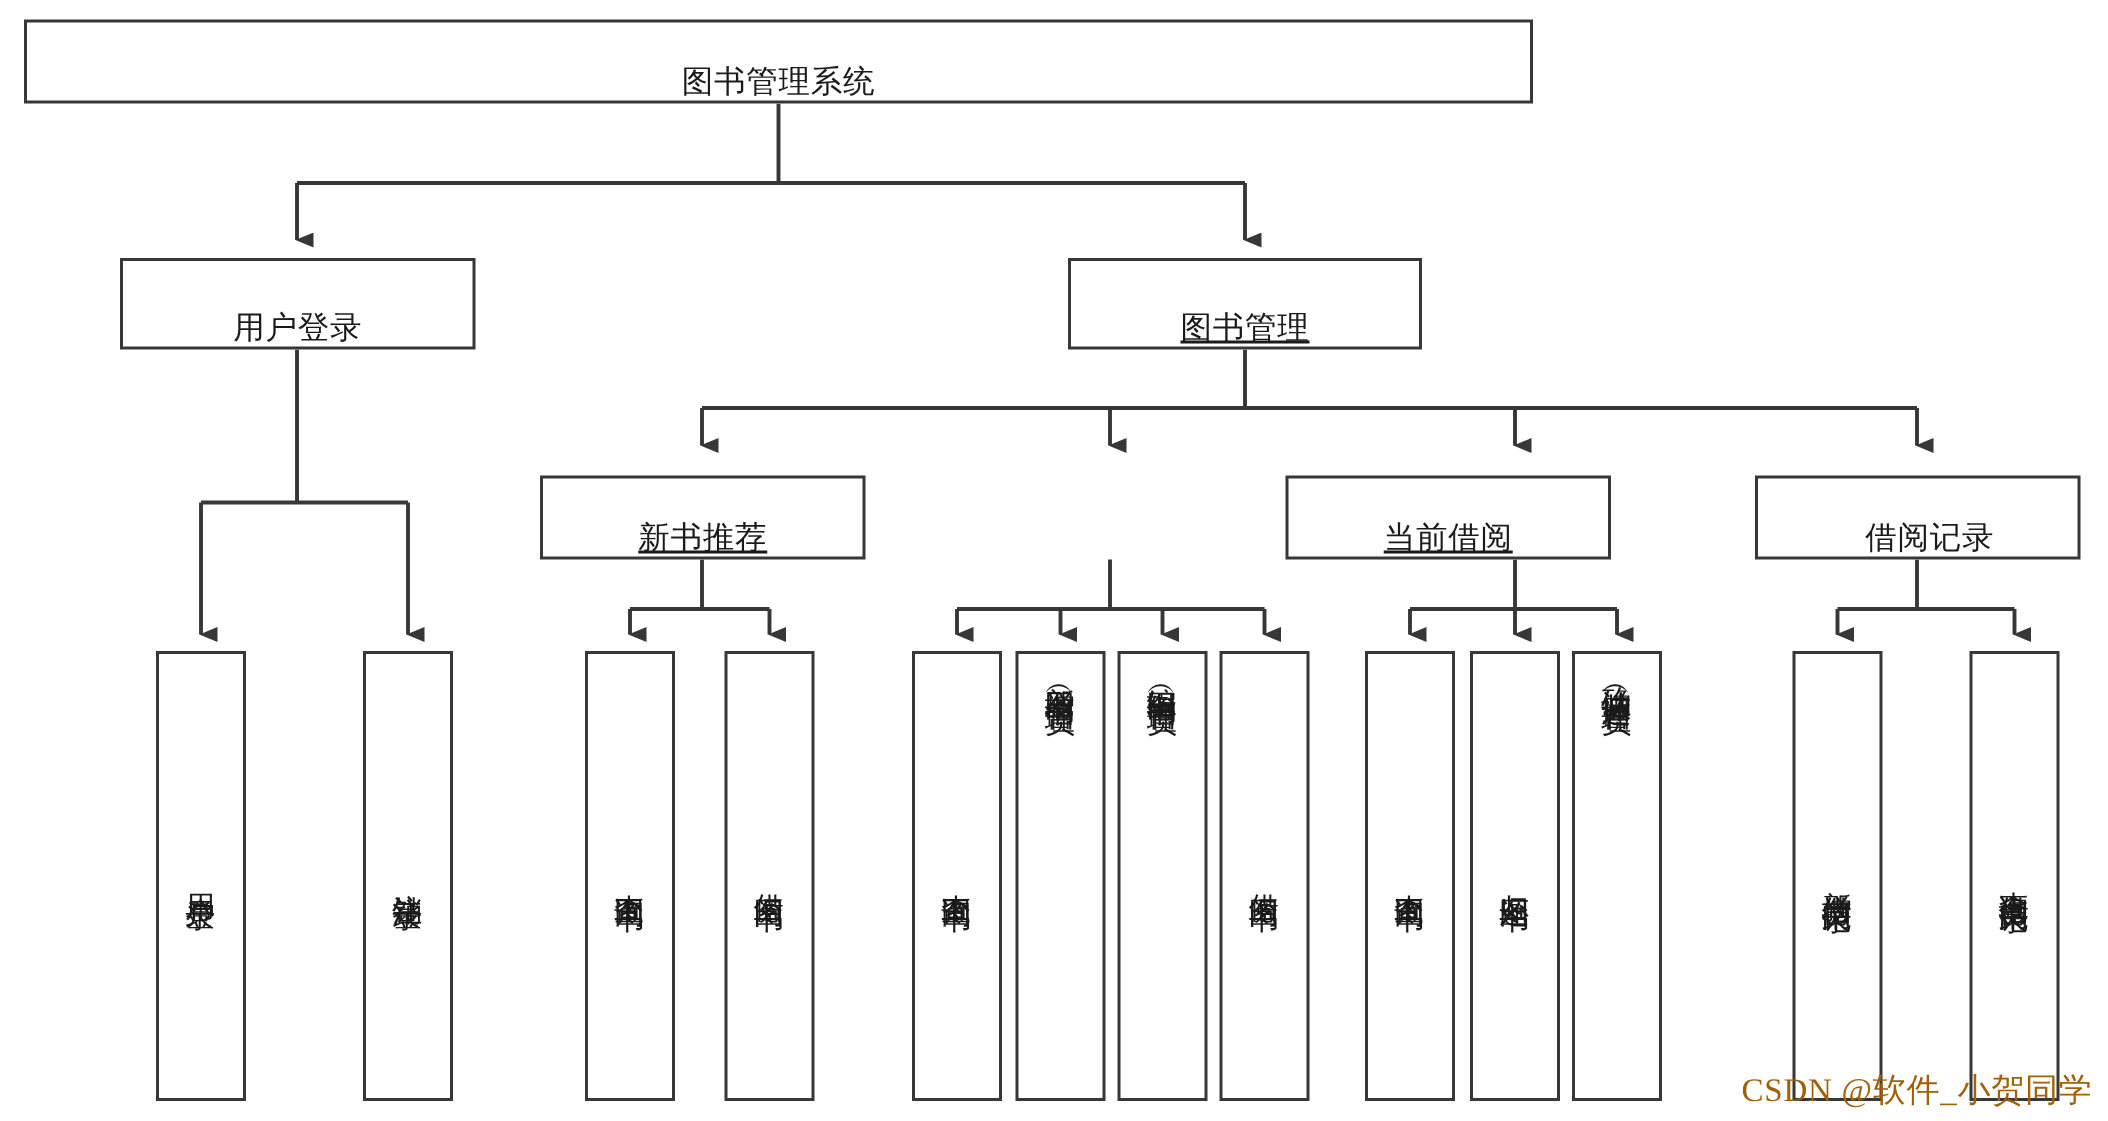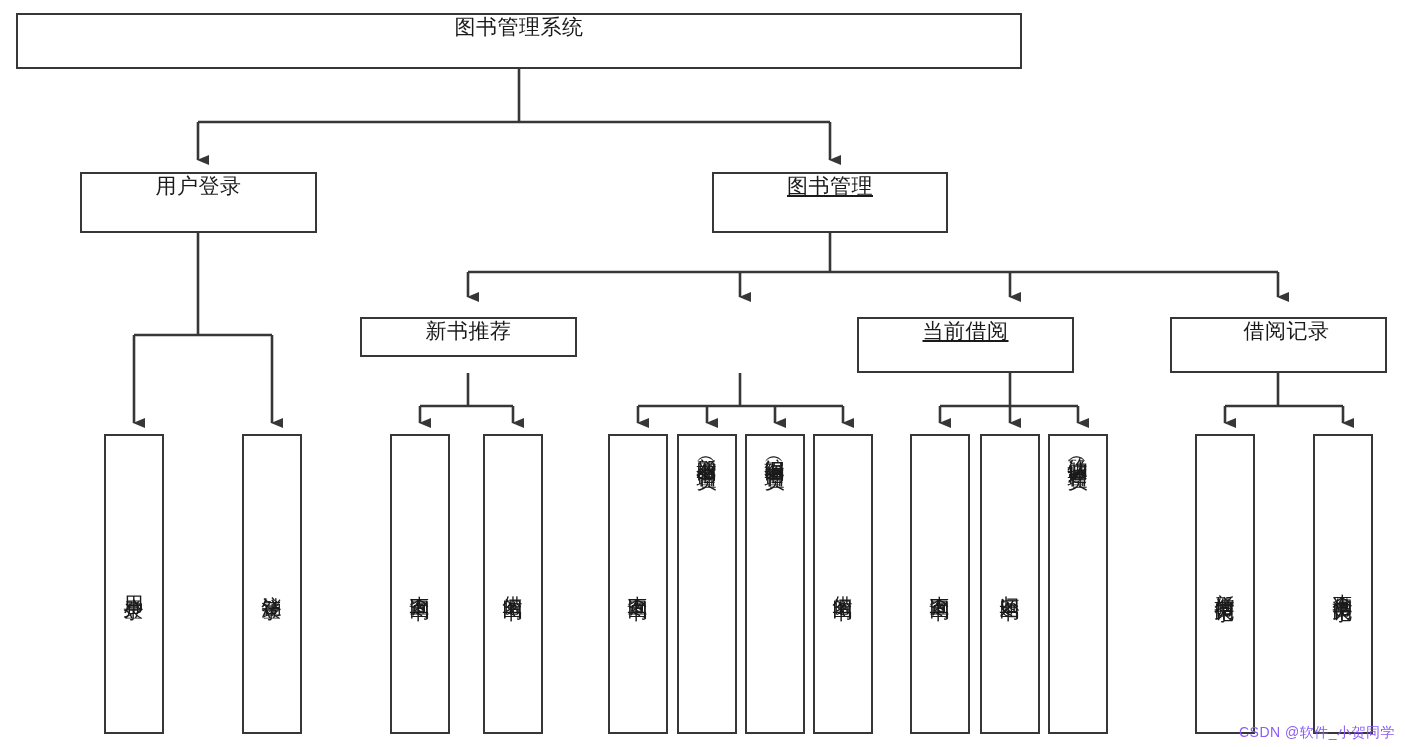--- a/index.html
+++ b/index.html
@@ -25,21 +25,21 @@
     width: 1405px;
     height: 747px;
     pointer-events: none;
   }
   .node {
     position: absolute;
     box-sizing: border-box;
     background: #ffffff;
     border: 2px solid #373737;
     display: flex;
-    align-items: flex-start;
+    align-items: flex-end;
     justify-content: center;
     color: #1a1a1a;
   }
   .node.h {
     font-size: 21px;
     line-height: 1.2;
     letter-spacing: 0.5px;
   }
   .node.v {
     font-size: 20px;
@@ -61,25 +61,25 @@
   .node.v {
     align-items: flex-start;
   }
   .node.v.mid {
     align-items: center;
   }
   #watermark {
     position: absolute;
     right: 10px;
     bottom: 5px;
-    font-size: 14px;
-    color: #8b5cf6;
+    font-size: 22px;
+    color: #a16207;
     letter-spacing: 0.5px;
     white-space: nowrap;
-    font-family: Liberation Sans, sans-serif;
+    font-family: Liberation Serif, serif;
   }
 </style>
 </head>
 <body>
 
 <div id="canvas">
 
   <svg class="edges" viewBox="0 0 1405 747" xmlns="http://www.w3.org/2000/svg">
     <defs>
       <marker id="arw" markerWidth="10" markerHeight="12" refX="5" refY="11" orient="auto" markerUnits="userSpaceOnUse">
@@ -134,21 +134,21 @@
     <span>图书管理系统</span>
   </div>
 
   <div class="node h" style="left:80px; top:172px; width:237px; height:61px;">
     <span>用户登录</span>
   </div>
   <div class="node h" style="left:712px; top:172px; width:236px; height:61px;text-decoration:underline;">
     <span>图书管理</span>
   </div>
 
-  <div class="node h" style="left:360px; top:317px; width:217px; height:40px;">
+  <div class="node h" style="left:360px; top:317px; width:217px; height:56px;text-decoration:underline;">
     <span>新书推荐</span>
   </div>
   <div class="node h" style="left:857px; top:317px; width:217px; height:56px;text-decoration:underline;">
     <span>当前借阅</span>
   </div>
   <div class="node h" style="left:1170px; top:317px; width:217px; height:56px;padding-left:16px;">
     <span>借阅记录</span>
   </div>
 
   <div class="node v mid" style="left:104px; top:434px; width:60px; height:300px;">

